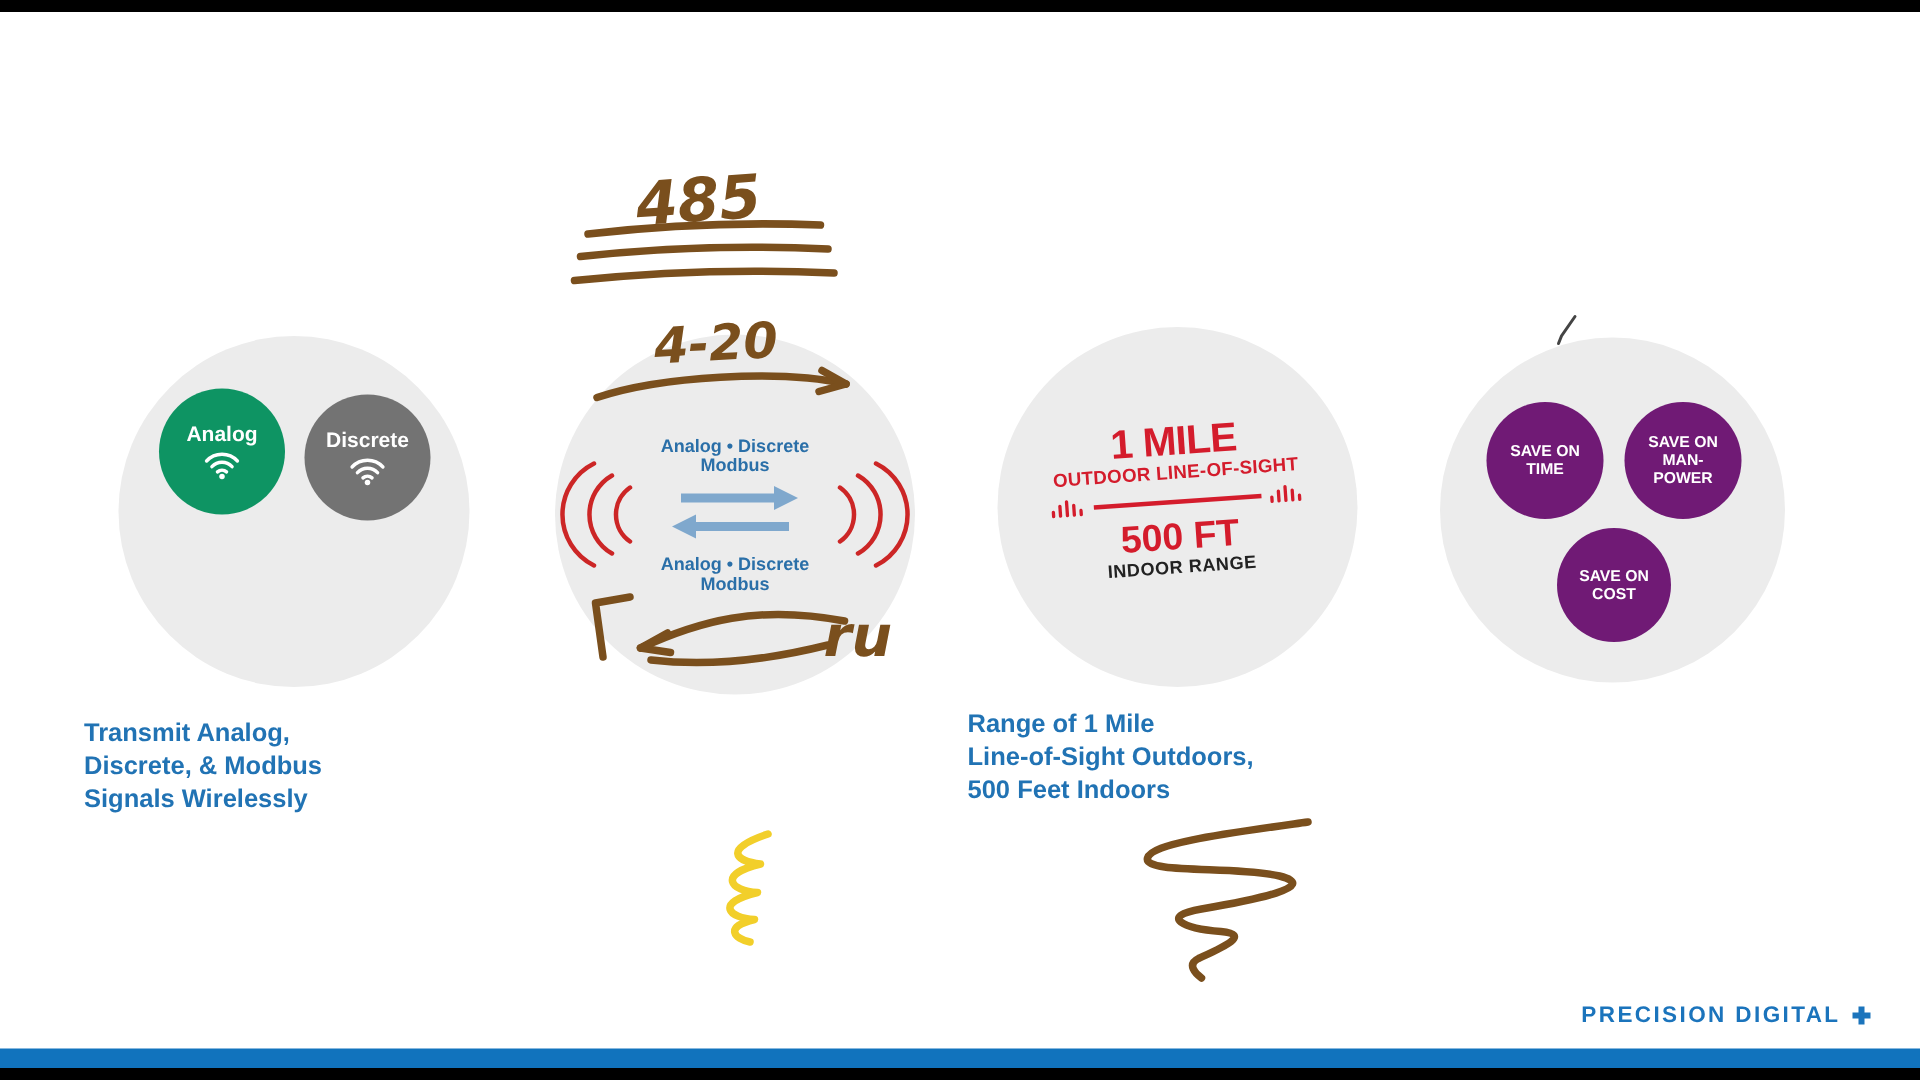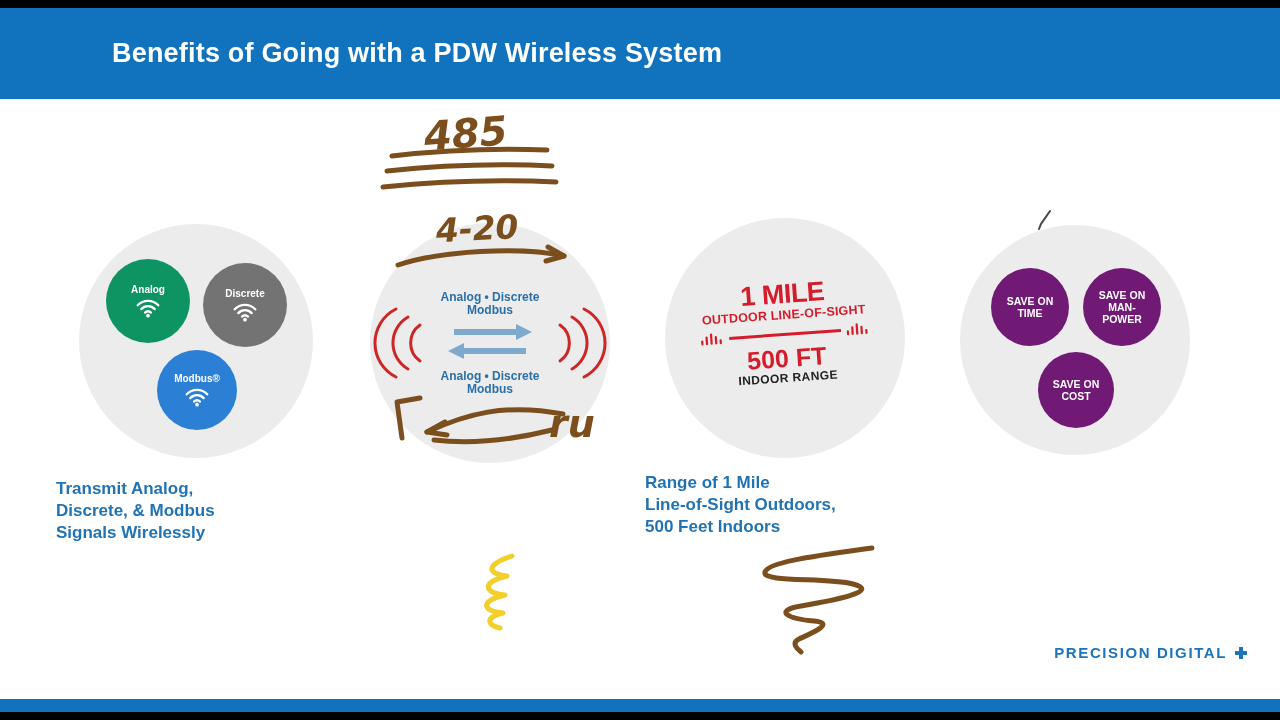--- a/index.html
+++ b/index.html
@@ -14,21 +14,21 @@
   .feature{position:absolute;}
   .halo{position:absolute;left:0;top:0;border-radius:50%;background:#ececec;}
   .caption{position:absolute;left:50%;transform:translateX(-50%);width:280px;margin:0;
            text-align:left;color:#2173b4;font-size:17px;font-weight:bold;line-height:22px;white-space:pre-line;}
 
   
   .f1{left:79px;top:224px;width:234px;height:330px;}
   .f1 .halo{width:234px;height:234px;}
   .f1 .caption{top:254px;}
   .badge{position:absolute;border-radius:50%;display:flex;flex-direction:column;align-items:center;justify-content:center;gap:2px;}
-  .badge .badge-label{color:#fff;font-size:10px;font-weight:bold;text-align:center;line-height:1.1;white-space:pre-line;}
+  .badge .badge-label{color:#fff;font-size:14px;font-weight:bold;text-align:center;line-height:1.1;white-space:pre-line;}
   .b-analog{left:27px;top:35px;width:84px;height:84px;background:#0e9463;}
   .b-discrete{left:124px;top:39px;width:84px;height:84px;background:#737373;}
   .b-modbus{left:78px;top:126px;width:80px;height:80px;background:#2b7fd4;}
   .wifi{width:26px;height:21px;}
   .wifi path{fill:none;stroke:#fff;stroke-width:2.1;stroke-linecap:round;}
   .wifi .dot{fill:#fff;}
 
   
   .f2{left:370px;top:223px;width:240px;height:330px;}
   .f2 .halo{width:240px;height:240px;}
@@ -70,57 +70,45 @@
   .ann{position:absolute;left:0;top:0;width:1280px;height:720px;z-index:5;pointer-events:none;}
   .ann .brown{stroke:#7a4f1d;stroke-width:5;fill:none;stroke-linecap:round;stroke-linejoin:round;}
   .ann .yellow{stroke:#f2cf2a;stroke-width:5;fill:none;stroke-linecap:round;stroke-linejoin:round;}
   .ann .cursor{stroke:#444;stroke-width:2;fill:none;stroke-linecap:round;}
   .hand{font-family:"DejaVu Sans",sans-serif;font-style:italic;font-weight:bold;fill:#7a4f1d;}
   .h485{font-size:40px;}
   .h420{font-size:33px;}
   .hru{font-size:38px;}
 
   
-  .brand{position:absolute;right:32px;top:644px;display:flex;align-items:center;gap:7px;z-index:6;}
+  .brand{position:absolute;right:32px;top:668px;display:flex;align-items:center;gap:7px;z-index:6;}
   .brand-text{color:#1b74bc;font-size:15px;font-weight:bold;letter-spacing:1.6px;}
   .brand-cross{width:14px;height:14px;}
   .brand-cross path{stroke:#1b74bc;stroke-width:4;}
 </style>
 </head>
 <body>
 
 <div class="slide">
   <div class="bar-top-black"></div>
 
-  <header class="header">
-    <h1 class="title">Benefits of Going with a PDW Wireless System</h1>
-  </header>
 
   <section class="feature f1">
     <div class="halo">
       <div class="badge b-analog">
         <span class="badge-label">Analog</span>
         <svg class="wifi" viewBox="0 0 24 19">
           <path d="M2.5 7.5 a13 13 0 0 1 19 0"></path>
           <path d="M5.8 11 a8.5 8.5 0 0 1 12.4 0"></path>
           <path d="M9.2 14.2 a4.2 4.2 0 0 1 5.6 0"></path>
           <circle class="dot" cx="12" cy="17" r="1.7"></circle>
         </svg>
       </div>
       <div class="badge b-discrete">
         <span class="badge-label">Discrete</span>
-        <svg class="wifi" viewBox="0 0 24 19">
-          <path d="M2.5 7.5 a13 13 0 0 1 19 0"></path>
-          <path d="M5.8 11 a8.5 8.5 0 0 1 12.4 0"></path>
-          <path d="M9.2 14.2 a4.2 4.2 0 0 1 5.6 0"></path>
-          <circle class="dot" cx="12" cy="17" r="1.7"></circle>
-        </svg>
-      </div>
-      <div class="badge b-modbus">
-        <span class="badge-label">Modbus®</span>
         <svg class="wifi" viewBox="0 0 24 19">
           <path d="M2.5 7.5 a13 13 0 0 1 19 0"></path>
           <path d="M5.8 11 a8.5 8.5 0 0 1 12.4 0"></path>
           <path d="M9.2 14.2 a4.2 4.2 0 0 1 5.6 0"></path>
           <circle class="dot" cx="12" cy="17" r="1.7"></circle>
         </svg>
       </div>
     </div>
     <p class="caption">Transmit Analog,
 Discrete, &amp; Modbus

